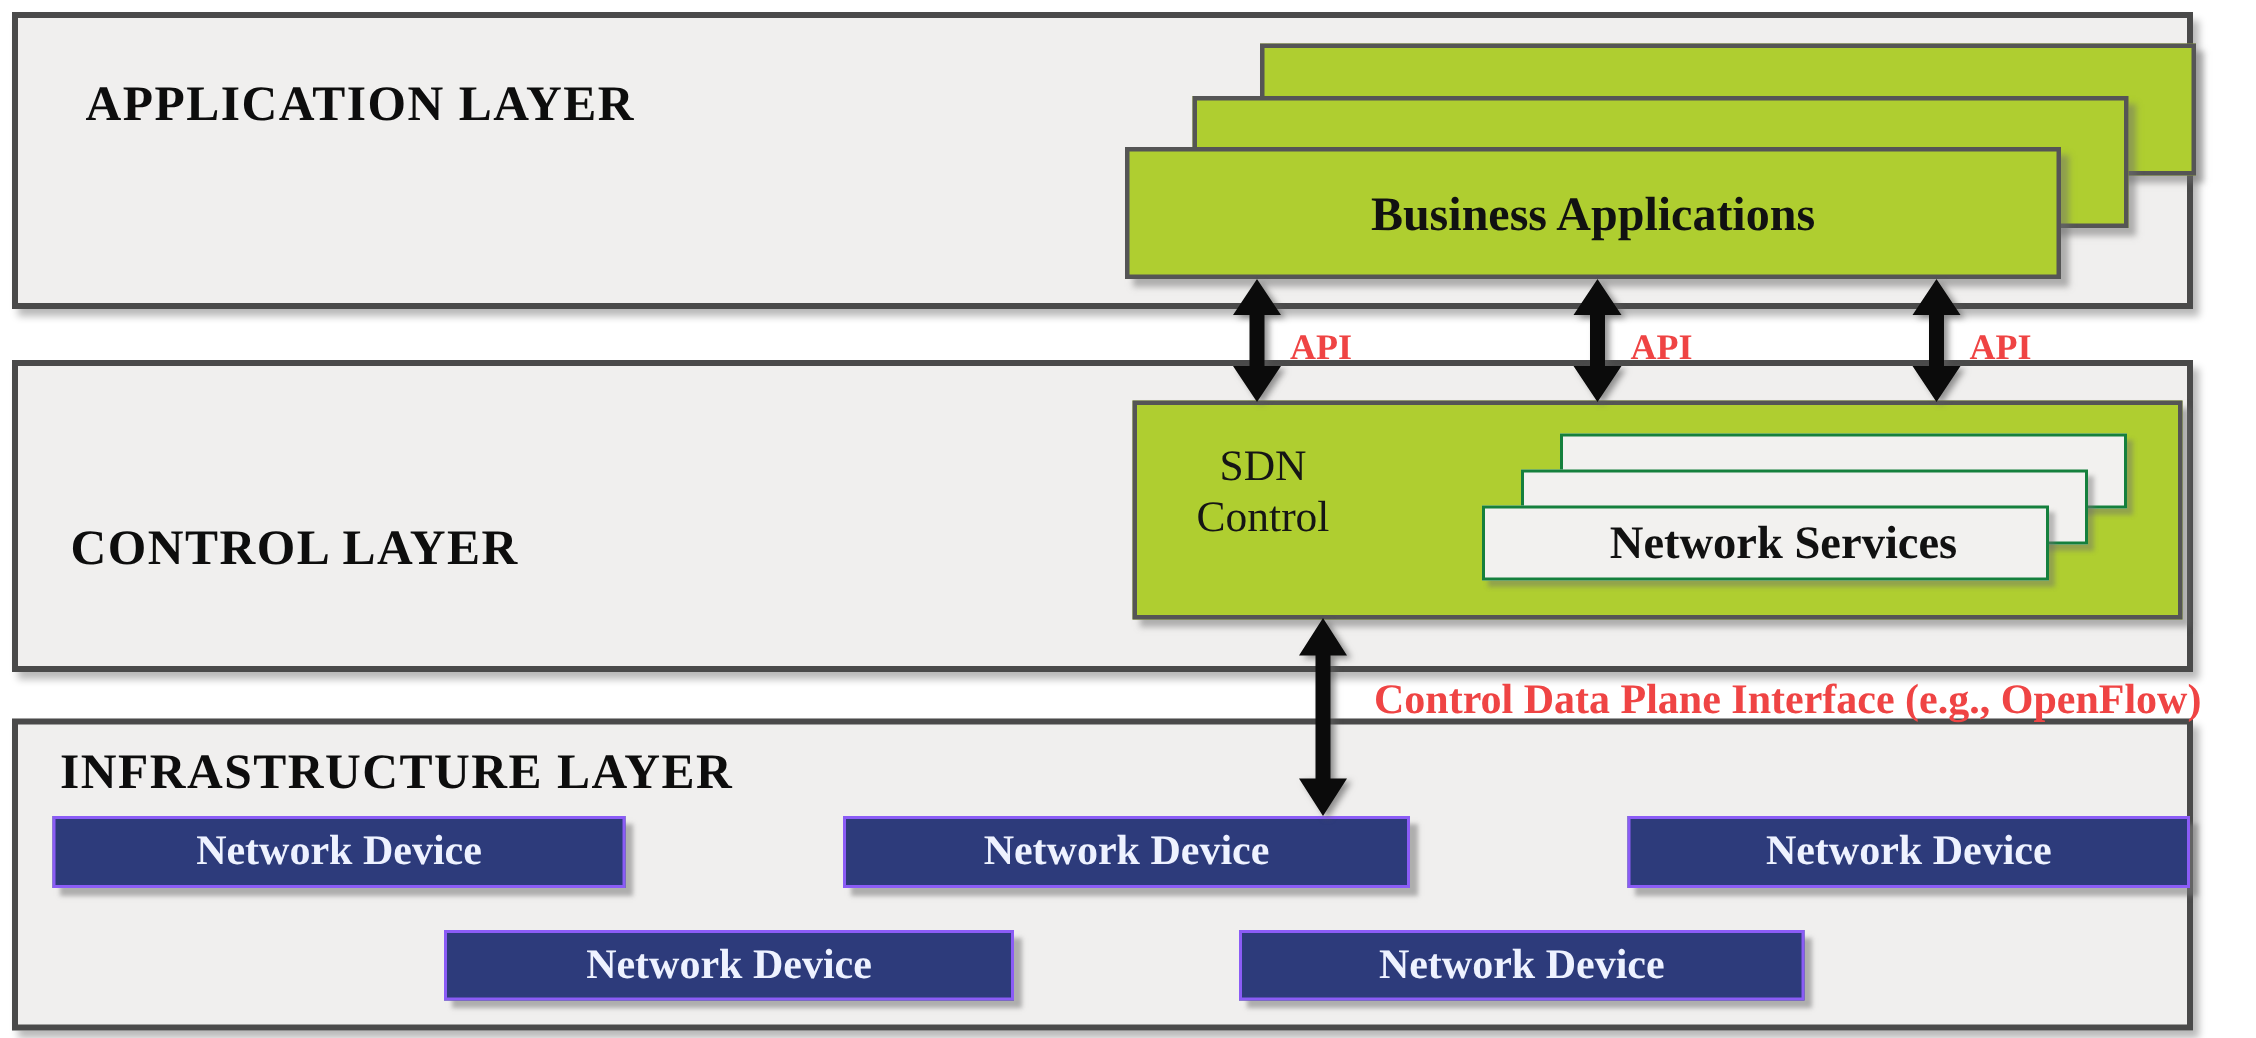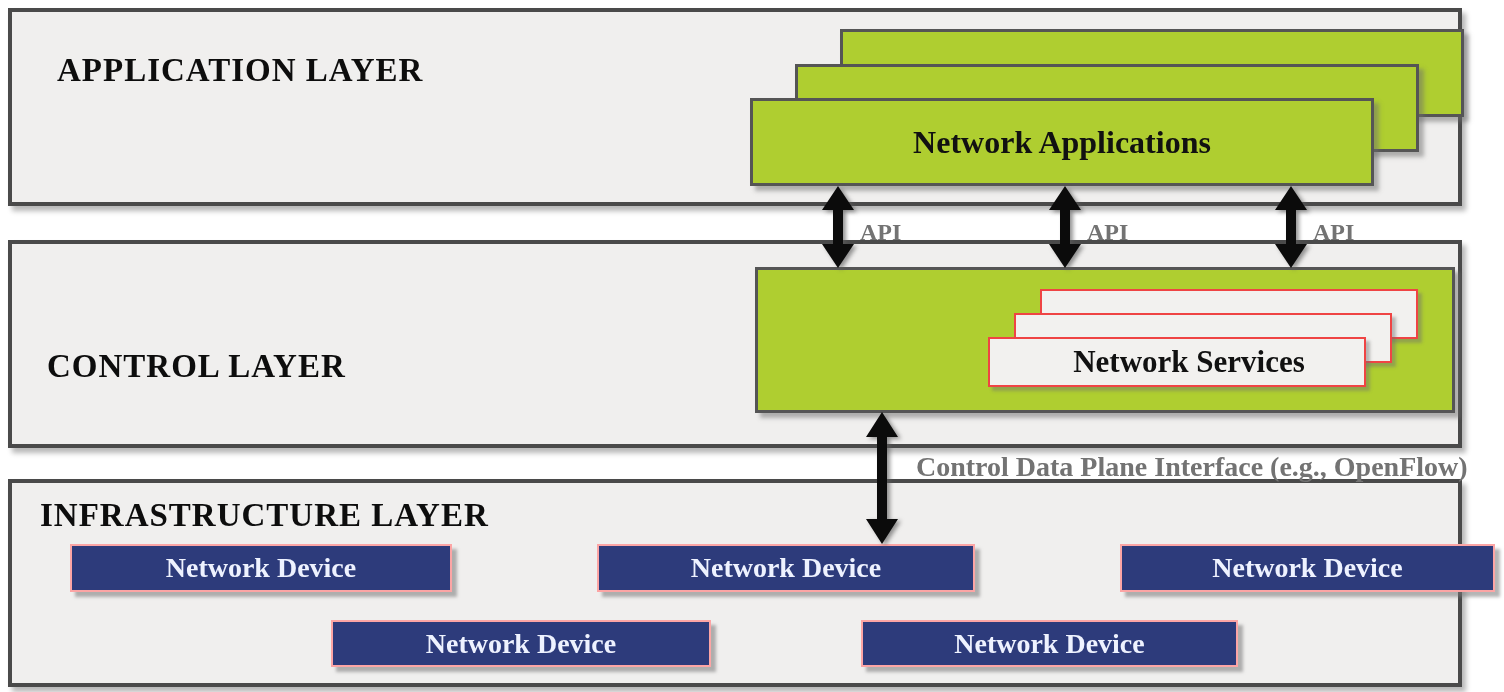--- a/index.html
+++ b/index.html
@@ -28,88 +28,89 @@
   }
   .stack-box{
     position:absolute;box-sizing:border-box;
     background:var(--green);
     border:3px solid #555;
     box-shadow:5px 5px 4px rgba(110,110,110,.5);
   }
   .ns-box{
     position:absolute;box-sizing:border-box;
     background:var(--white-box);
-    border:2px solid #ef4444;
+    border:2px solid #15803d;
     box-shadow:4px 4px 3px rgba(110,110,110,.45);
     padding-left:24px;
   }
   .box-label{
     display:flex;align-items:center;justify-content:center;
     width:100%;height:100%;font-weight:bold;text-align:center;
   }
   .sdn-box{
     position:absolute;left:755px;top:267px;width:700px;height:146px;
     box-sizing:border-box;background:var(--green);
     border:3px solid #555;box-shadow:5px 5px 4px rgba(110,110,110,.5);
     z-index:2;
   }
   .sdn-label{
     position:absolute;left:757px;top:294px;width:170px;z-index:5;
     font-size:29px;line-height:34px;text-align:center;color:#151515;
   }
   .device{
     position:absolute;box-sizing:border-box;height:48px;
-    background:var(--navy);border:2px solid #fca5a5;
+    background:var(--navy);border:2px solid #8b5cf6;
     box-shadow:5px 5px 3px rgba(120,120,120,.55);
     z-index:3;
-    margin-left:35px;
   }
   .device .box-label{color:#eef2ff;font-size:28px;}
   .arrow{position:absolute;z-index:6;filter:drop-shadow(3px 2px 2px rgba(90,90,90,.65));}
   .conn-label{
-    position:absolute;z-index:7;font-weight:bold;white-space:nowrap;color:#737373;
+    position:absolute;z-index:7;font-weight:bold;white-space:nowrap;color:#ef4444;
   }
   .api-label{font-size:24px;}
   .cdpi-label{font-size:28px;}
   .biz-front .box-label{font-size:32px;}
   .ns-front .box-label{font-size:31px;}
 </style>
 </head>
 <body>
 
 <div class="layer" style="top:8px;height:198px;"></div>
 <div class="layer" style="top:240px;height:208px;"></div>
 <div class="layer" style="top:479px;height:208px;"></div>
 
 <div class="layer-title" style="left:57px;top:52px;">APPLICATION LAYER</div>
 <div class="layer-title" style="left:47px;top:348px;">CONTROL LAYER</div>
 <div class="layer-title" style="left:40px;top:497px;text-align:right;">INFRASTRUCTURE LAYER</div>
 
 <div class="stack-box" style="left:840px;top:29px;width:624px;height:88px;z-index:2;"></div>
 <div class="stack-box" style="left:795px;top:64px;width:624px;height:88px;z-index:3;"></div>
 <div class="stack-box biz-front" style="left:750px;top:98px;width:624px;height:88px;z-index:4;">
-  <div class="box-label">Network Applications</div>
+  <div class="box-label">Business Applications</div>
 </div>
 
 <svg class="arrow" style="left:820px;top:185px;" width="36" height="84" viewBox="0 0 36 84">
   <polygon points="18,1 34,25 23,25 23,59 34,59 18,83 2,59 13,59 13,25 2,25" fill="#0b0b0b"></polygon>
 </svg>
 <svg class="arrow" style="left:1047px;top:185px;" width="36" height="84" viewBox="0 0 36 84">
   <polygon points="18,1 34,25 23,25 23,59 34,59 18,83 2,59 13,59 13,25 2,25" fill="#0b0b0b"></polygon>
 </svg>
 <svg class="arrow" style="left:1273px;top:185px;" width="36" height="84" viewBox="0 0 36 84">
   <polygon points="18,1 34,25 23,25 23,59 34,59 18,83 2,59 13,59 13,25 2,25" fill="#0b0b0b"></polygon>
 </svg>
 
 <div class="conn-label api-label" style="left:860px;top:219px;">API</div>
 <div class="conn-label api-label" style="left:1087px;top:219px;">API</div>
 <div class="conn-label api-label" style="left:1313px;top:219px;">API</div>
 
 <div class="sdn-box"></div>
 <div class="sdn-label">
+  <div>SDN</div>
+  <div>Control</div>
 </div>
 
 <div class="ns-box" style="left:1040px;top:289px;width:378px;height:50px;z-index:3;"></div>
 <div class="ns-box" style="left:1014px;top:313px;width:378px;height:50px;z-index:4;"></div>
 <div class="ns-box ns-front" style="left:988px;top:337px;width:378px;height:50px;z-index:5;">
   <div class="box-label">Network Services</div>
 </div>
 
 <svg class="arrow" style="left:864px;top:411px;" width="36" height="134" viewBox="0 0 36 134">
   <polygon points="18,1 34,26 23,26 23,108 34,108 18,133 2,108 13,108 13,26 2,26" fill="#0b0b0b"></polygon>

